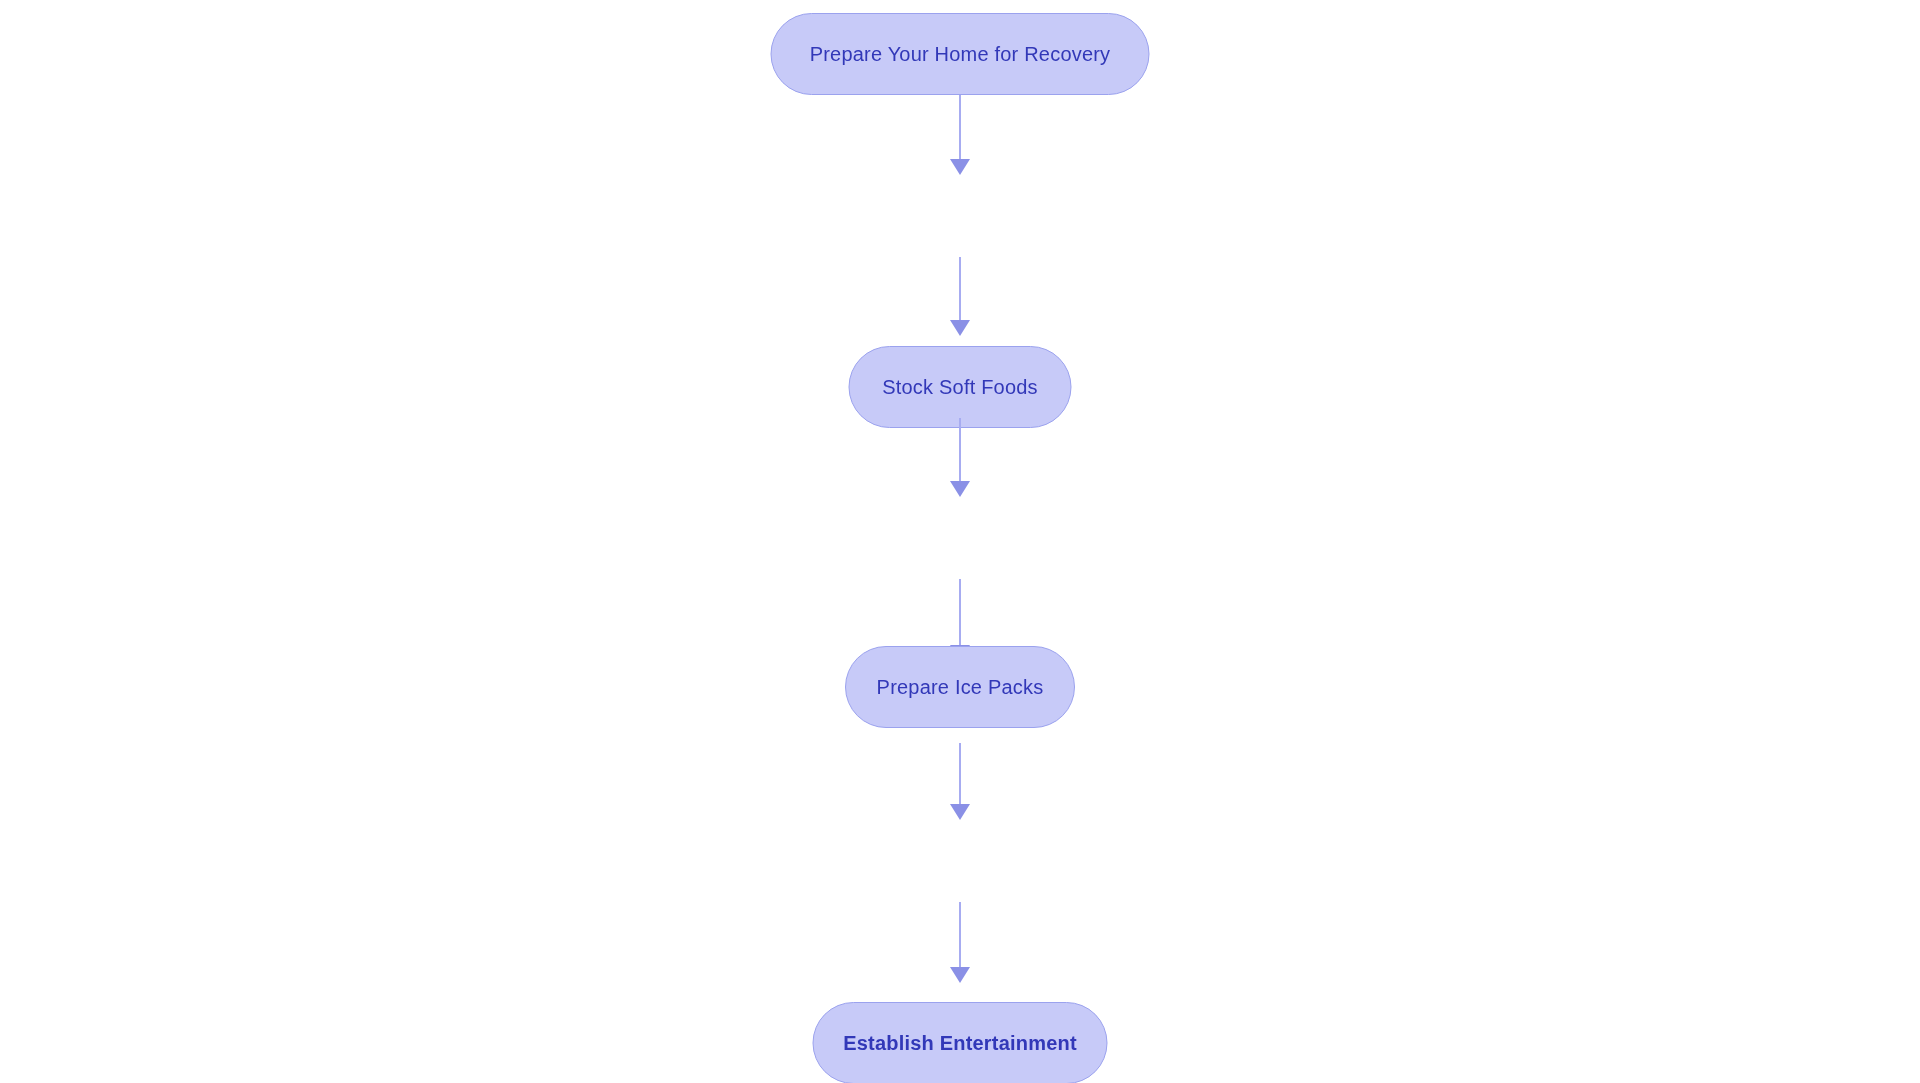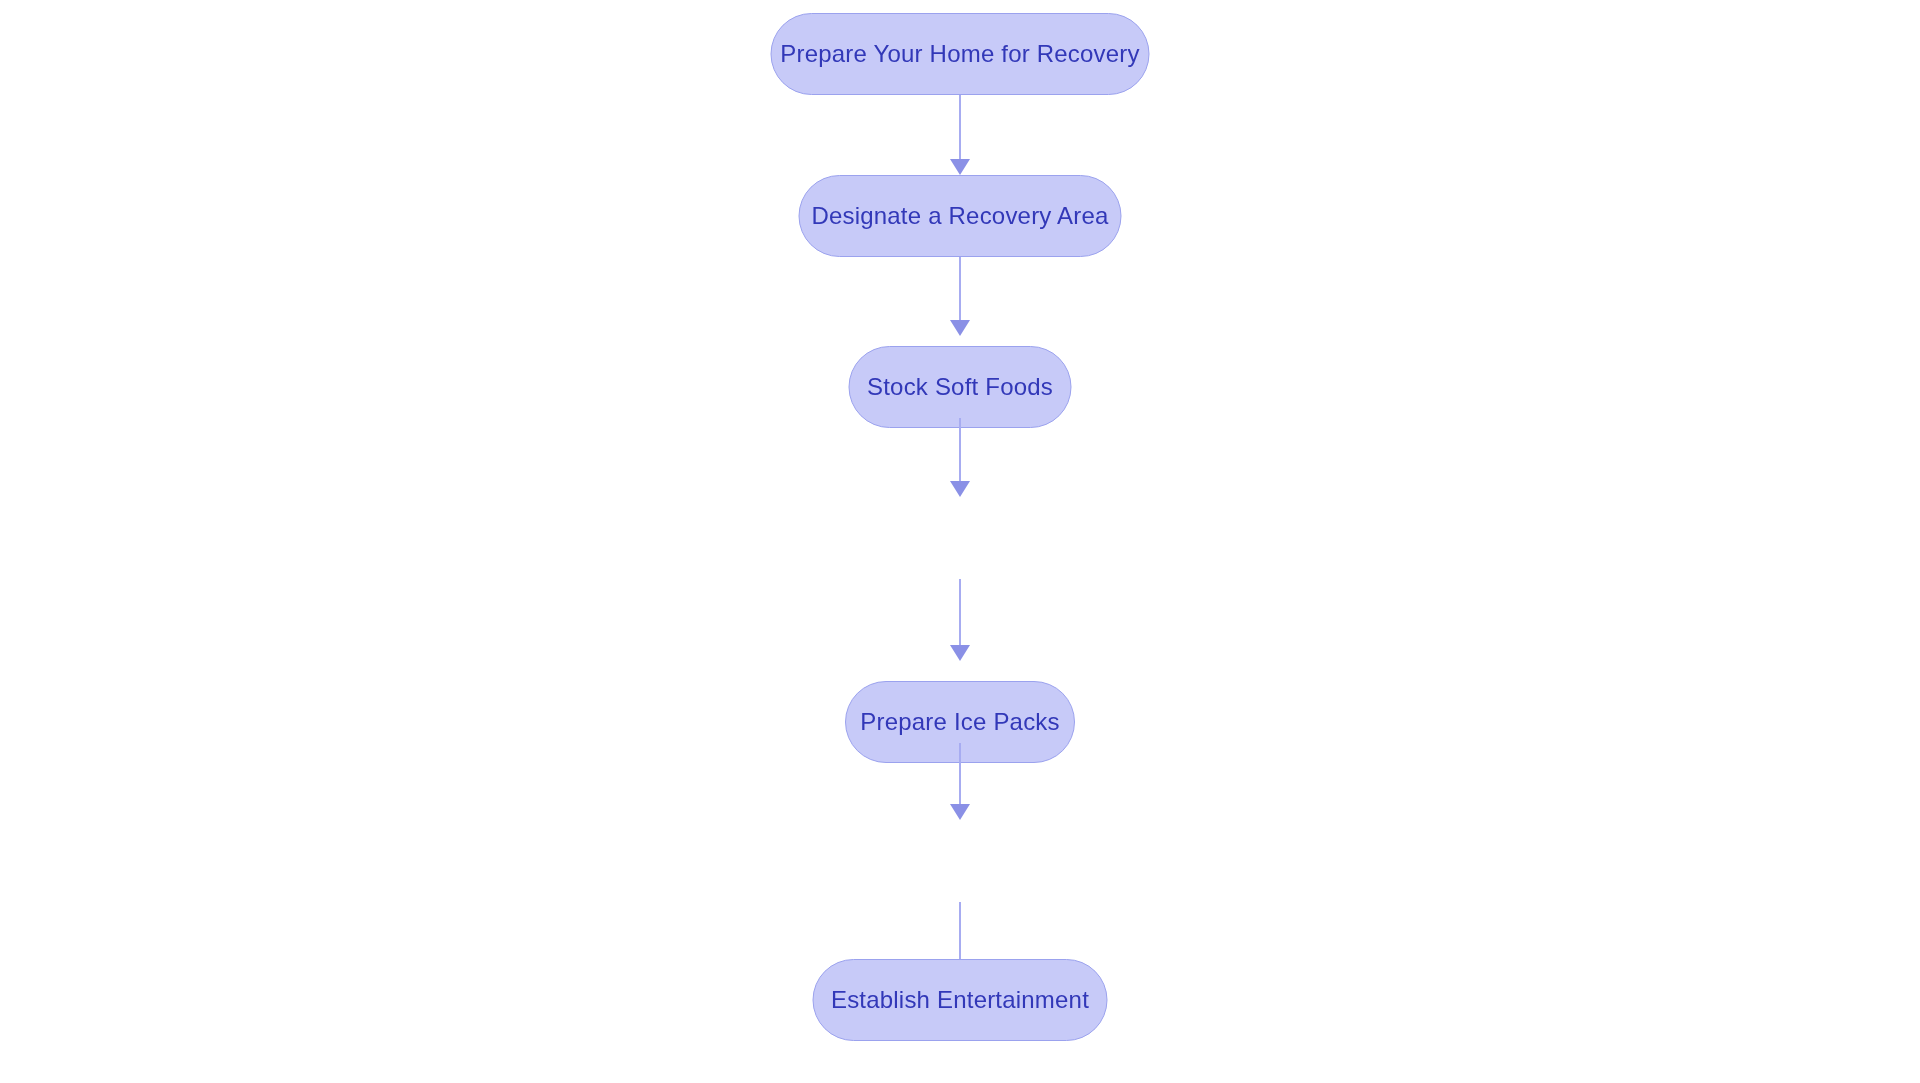--- a/index.html
+++ b/index.html
@@ -27,31 +27,31 @@
     border-radius:41px;
     background:var(--node-fill);
     border:1.5px solid var(--node-border);
     box-sizing:border-box;
     display:flex;
     align-items:center;
     justify-content:center;
   }
   .node-label{
     color:var(--node-text);
-    font-size:24px;
+    font-size:20px;
     letter-spacing:0.2px;
     white-space:nowrap;
   }
   .n1{top:13px;width:379px;}
   .n2{top:175px;width:323px;}
   .n3{top:336px;width:223px;margin-top:10px;}
   .n4{top:497px;width:218px;}
-  .n5{top:681px;width:230px;}
+  .n5{top:646px;width:230px;}
   .n6{top:820px;width:331px;}
-  .n7{top:959px;width:295px;}
+  .n7{top:1002px;width:295px;font-weight:bold;}
   .arrow{
     position:absolute;
     left:960px;
     transform:translateX(-50%);
     display:flex;
     flex-direction:column;
     align-items:center;
   }
   .a1{top:95px;height:80px;}
   .a2{top:257px;height:79px;}
@@ -79,23 +79,20 @@
 
   <div class="node n1">
     <span class="node-label">Prepare Your Home for Recovery</span>
   </div>
 
   <div class="arrow a1">
     <div class="shaft"></div>
     <div class="head"></div>
   </div>
 
-  <div class="node n2">
-    <span class="node-label">Designate a Recovery Area</span>
-  </div>
 
   <div class="arrow a2">
     <div class="shaft"></div>
     <div class="head"></div>
   </div>
 
   <div class="node n3">
     <span class="node-label">Stock Soft Foods</span>
   </div>
 

